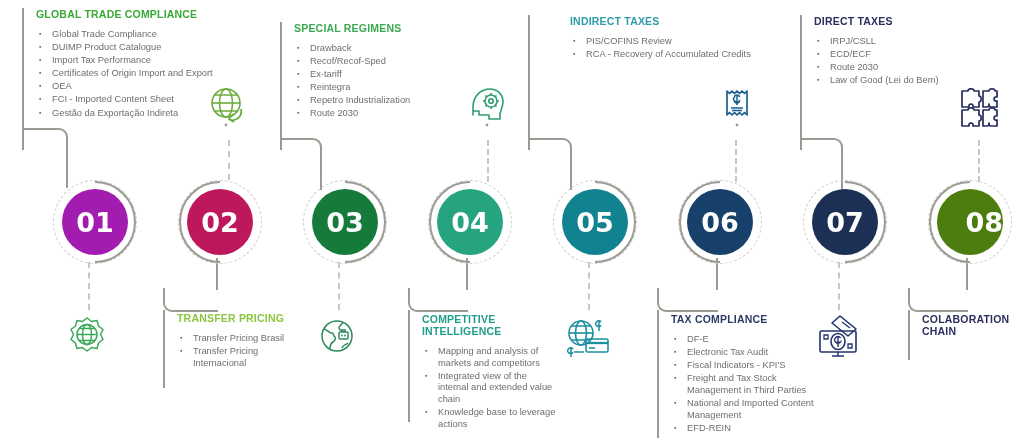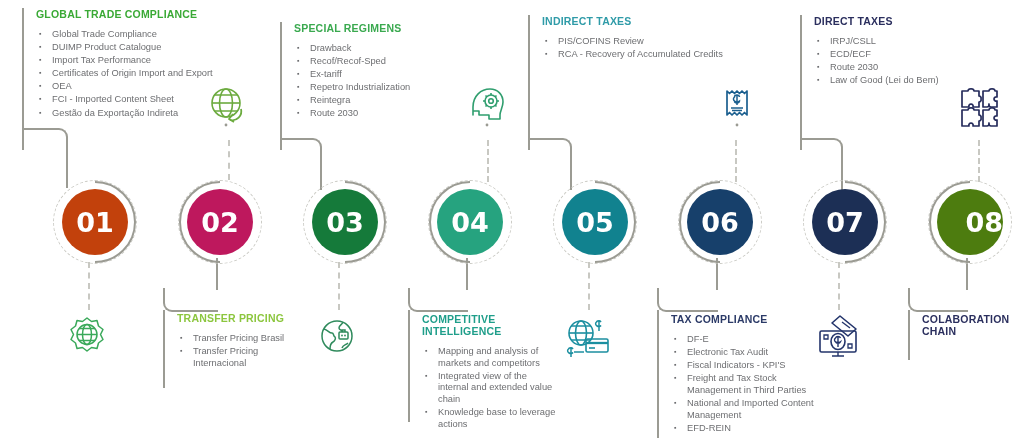--- a/index.html
+++ b/index.html
@@ -67,28 +67,28 @@
   </div>
 
   <div class="block" style="left:280px; top:22px; width:230px;">
     <div class="bar" style="height:118px;"></div>
     <div class="body">
       <div class="btitle" style="color:#3aa94f">SPECIAL REGIMENS</div>
       <ul class="blist">
         <li>Drawback</li>
         <li>Recof/Recof-Sped</li>
         <li>Ex-tariff</li>
+        <li>Reintegra</li>
         <li>Repetro Industrialization</li>
-        <li>Reintegra</li>
         <li>Route 2030</li>
       </ul>
     </div>
   </div>
 
-  <div class="block" style="left:528px; top:15px; width:262px;">
+  <div class="block" style="left:528px; top:15px; width:262px;padding-left:28px;">
     <div class="bar" style="height:125px;"></div>
     <div class="body">
       <div class="btitle" style="color:#2f9ba8">INDIRECT TAXES</div>
       <ul class="blist">
         <li>PIS/COFINS Review</li>
         <li>RCA - Recovery of Accumulated Credits</li>
       </ul>
     </div>
   </div>
 
@@ -188,21 +188,21 @@
   <div class="dotline" style="left:588px; top:262px; height:48px;"></div>
   <div class="dotline" style="left:838px; top:262px; height:48px;"></div>
 
   <div class="node" style="left:53px; top:180px;">
     <div class="dash"></div>
     <div class="arc">
       <svg width="84" height="84" viewBox="0 0 84 84">
           <path d="M 42 2 A 40 40 0 0 1 42 82" fill="none" stroke="#9b9b93" stroke-width="2"></path>
         </svg>
     </div>
-    <div class="disc" style="background:#c2410c;">
+    <div class="disc" style="background:#a21caf;">
       <span class="num">01</span>
     </div>
   </div>
 
   <div class="node" style="left:178px; top:180px;">
     <div class="dash"></div>
     <div class="arc">
       <svg width="84" height="84" viewBox="0 0 84 84">
           <path d="M 42 82 A 40 40 0 0 1 42 2" fill="none" stroke="#9b9b93" stroke-width="2"></path>
         </svg>

